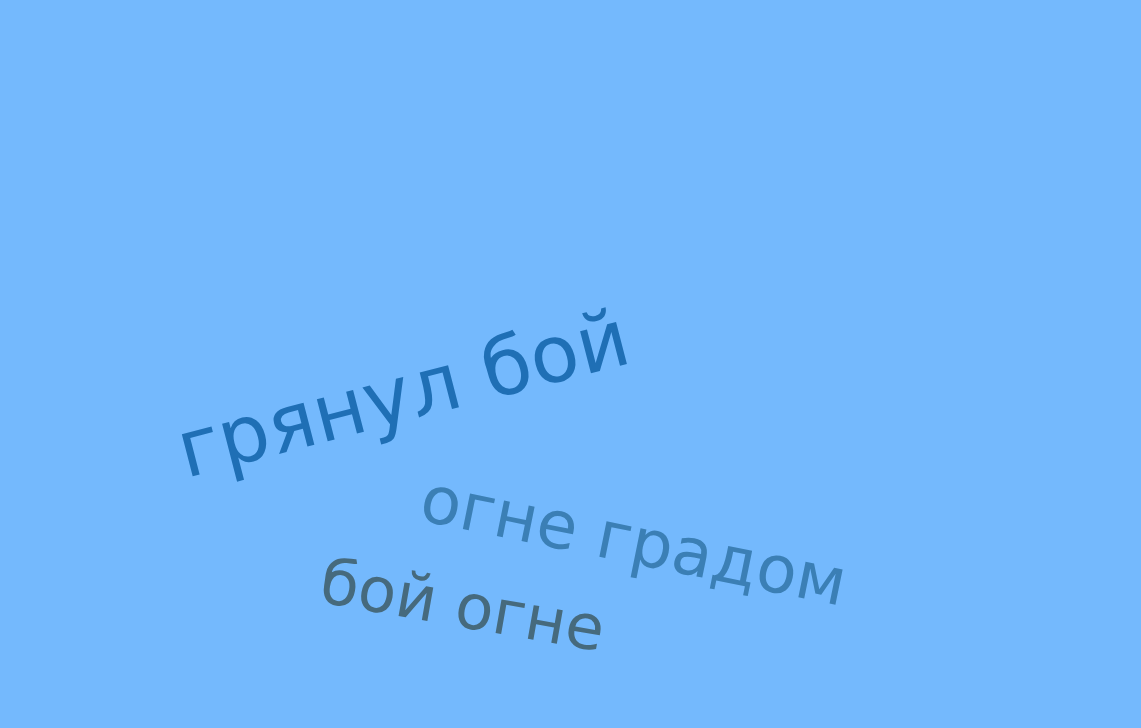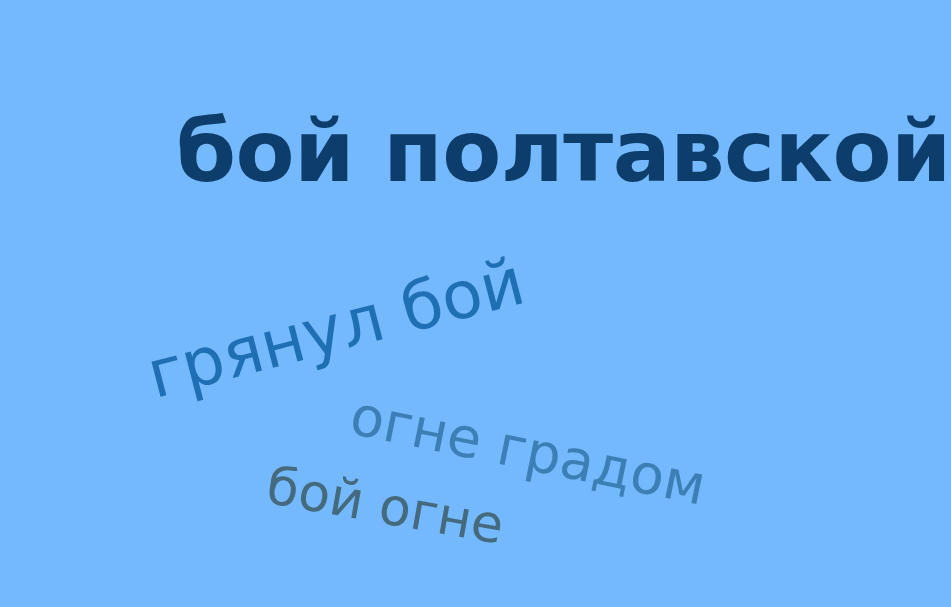--- a/index.html
+++ b/index.html
@@ -73,21 +73,20 @@
     color: #466a7d;
     transform: rotate(10deg);
     transform-origin: 0 0;
   }
 </style>
 </head>
 <body>
 
 <div id="wordcloud" style="width: 951px; height: 607px; background: rgb(116, 185, 253);">
 
-  <span class="cloud-word w-title" style="left: 176px; top: 108px; font-size: 86px; font-weight: 700; color: rgb(13, 61, 107); transform: rotate(0deg);">бой полтавской</span>
 
   <span class="cloud-word w-second" style="left: 141px; top: 345px; font-size: 66px; font-weight: 400; color: rgb(31, 111, 181); transform: rotate(-14.5deg);">грянул бой</span>
 
   <span class="cloud-word w-third" style="left: 357px; top: 388px; font-size: 55px; font-weight: 400; color: rgb(59, 127, 181); transform: rotate(11.5deg);">огне градом</span>
 
   <span class="cloud-word w-fourth" style="left: 272px; top: 459px; font-size: 52px; font-weight: 400; color: rgb(70, 106, 125); transform: rotate(10deg);">бой огне</span>
 
 </div>
 
 </body></html>

